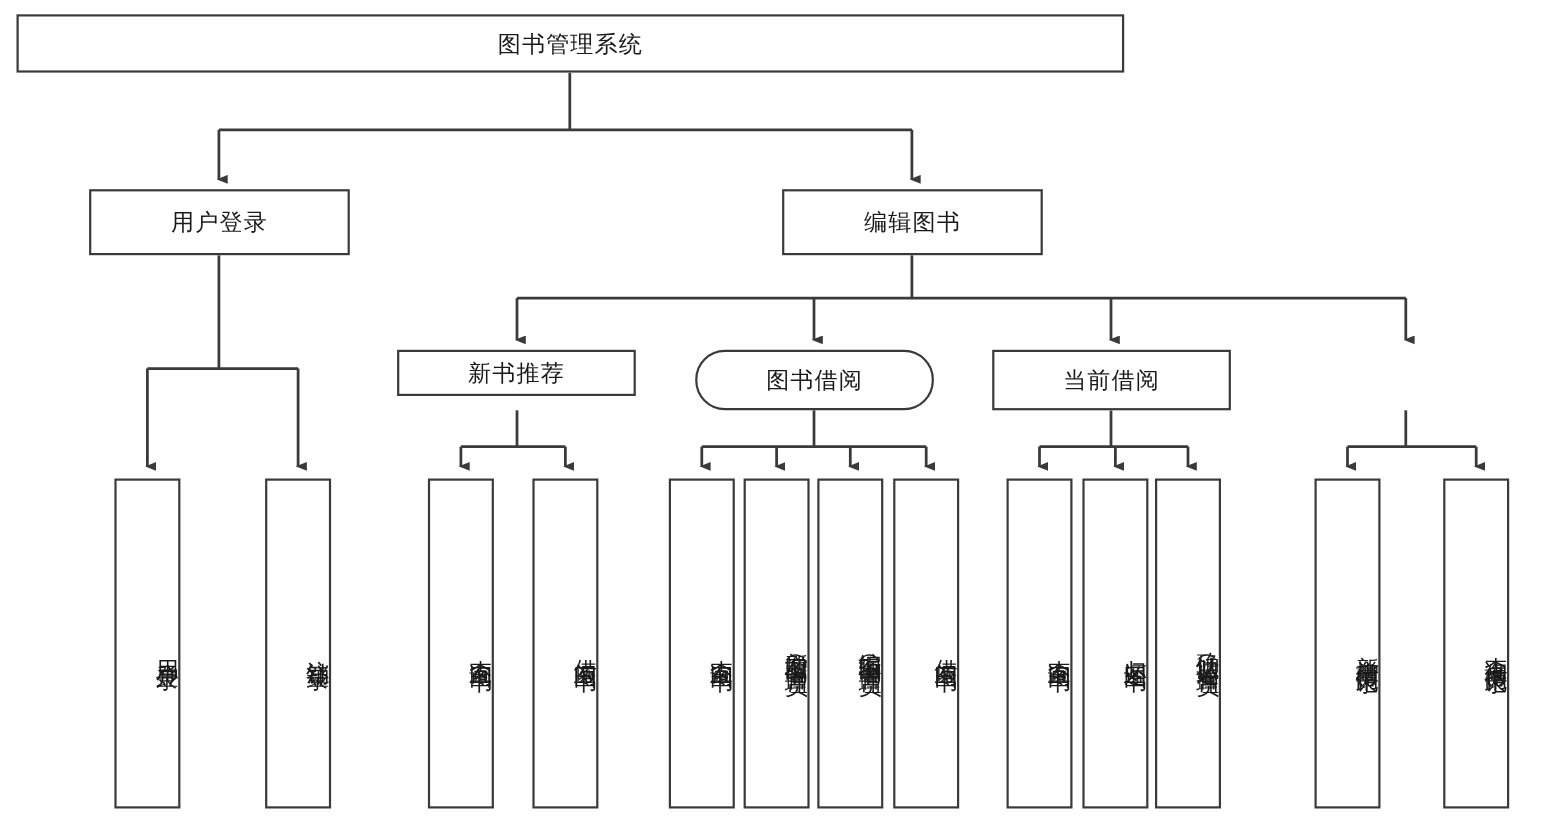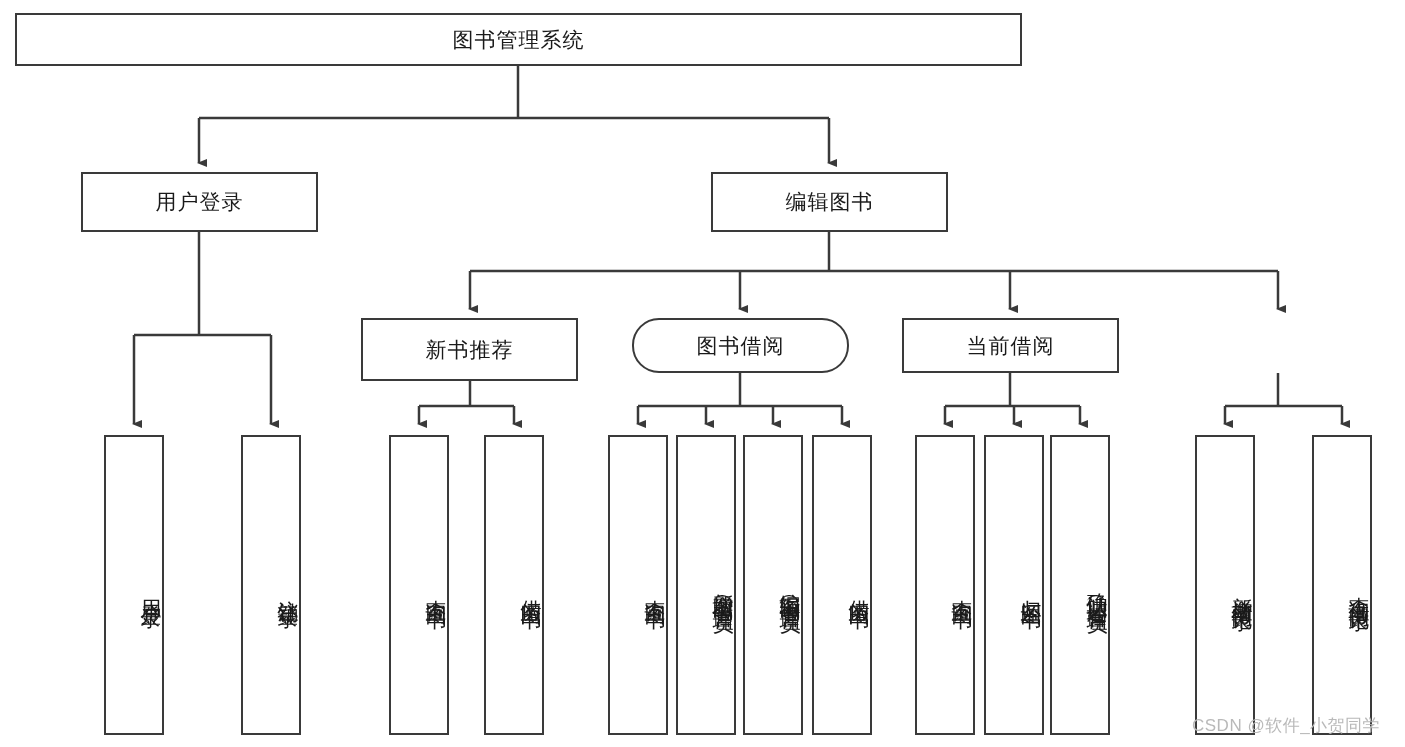--- a/index.html
+++ b/index.html
@@ -124,21 +124,21 @@
     <span class="lbl">图书管理系统</span>
   </div>
 
   <div class="node horiz" style="left:81px; top:172px; width:237px; height:60px;">
     <span class="lbl">用户登录</span>
   </div>
   <div class="node horiz" style="left:711px; top:172px; width:237px; height:60px;">
     <span class="lbl">编辑图书</span>
   </div>
 
-  <div class="node horiz" style="left:361px; top:318px; width:217px; height:63px;">
+  <div class="node horiz" style="left:361px; top:318px; width:217px; height:42px;">
     <span class="lbl">新书推荐</span>
   </div>
   <div class="node horiz" style="left:632px; top:318px; width:217px; height:55px;border-radius:27px;">
     <span class="lbl">图书借阅</span>
   </div>
   <div class="node horiz" style="left:902px; top:318px; width:217px; height:55px;">
     <span class="lbl">当前借阅</span>
   </div>
 
   <div class="node vert" style="left:104px; top:435px; width:60px; height:300px;">
@@ -178,15 +178,14 @@
     <span class="lbl">确认归还（管理员）</span>
   </div>
 
   <div class="node vert" style="left:1195px; top:435px; width:60px; height:300px;">
     <span class="lbl">新增借阅记录</span>
   </div>
   <div class="node vert" style="left:1312px; top:435px; width:60px; height:300px;">
     <span class="lbl">查询借阅记录</span>
   </div>
 
-  <div id="watermark">CSDN @软件_小贺同学</div>
 
 </div>
 
 </body></html>

